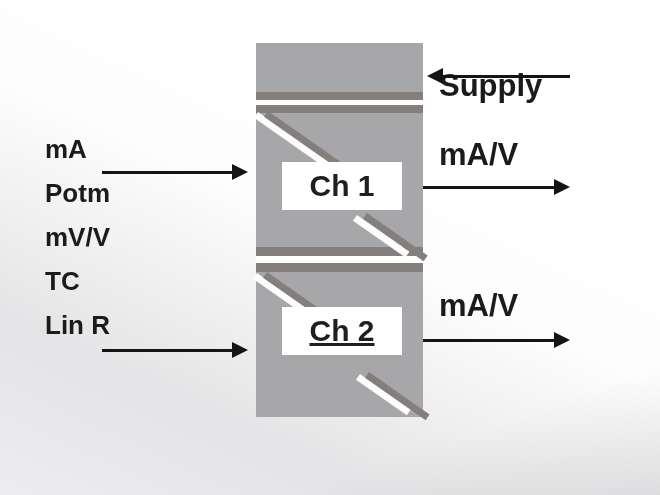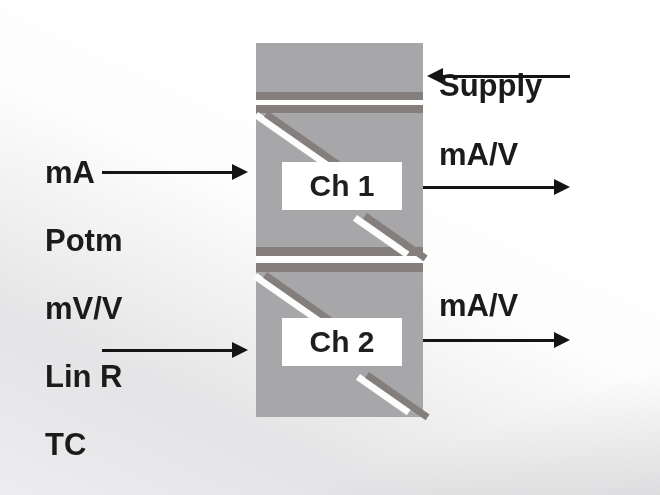--- a/index.html
+++ b/index.html
@@ -14,21 +14,21 @@
   }
   .lbl {
     position:absolute;
     color:#1b1b1b;
     font-weight:bold;
     font-size:31px;
     line-height:36px;
     white-space:nowrap;
   }
   .input-list { position:absolute; left:45px; top:127px; }
-  .input-list div { height:44px; line-height:44px; font-size:31px; font-weight:bold; color:#1b1b1b;margin-top:24px; }
+  .input-list div { height:44px; line-height:44px; font-size:26px; font-weight:bold; color:#1b1b1b; }
 
   
   .block { position:absolute; left:256px; width:167px; }
   .block .edge { background:#847f7d; }
   .block .body { background:#a7a7aa; }
   .supply-block { top:43px; height:57px; }
   .supply-block .body { height:49px; }
   .supply-block .edge { height:8px; }
   .ch1-block { top:105px; height:151px; }
   .ch1-block .edge.top { height:8px; }
@@ -47,21 +47,21 @@
   .stripe.dark { background:#847f7d; }
 
   
   .ch-label-box {
     position:absolute; left:26px; width:120px; height:48px;
     background:#ffffff;
     display:flex; align-items:center; justify-content:center;
     font-size:30px; font-weight:bold; color:#1f1f1f;
   }
   .ch1-block .ch-label-box { top:57px;text-align:right; }
-  .ch2-block .ch-label-box { top:55px; }
+  .ch2-block .ch-label-box { top:44px;text-decoration:underline; }
 
   
   .arrow { position:absolute; height:16px; }
   .arrow .shaft { position:absolute; top:6.5px; height:3px; background:#141414; }
   .arrow.right .shaft { left:0; right:13px; }
   .arrow.right .head {
     position:absolute; right:0; top:0; width:0; height:0;
     border-top:8px solid transparent; border-bottom:8px solid transparent;
     border-left:16px solid #141414;
   }
@@ -122,22 +122,22 @@
   <div class="lbl supply-label">Supply</div>
   <div class="arrow left supply-arrow">
     <div class="head"></div>
     <div class="shaft"></div>
   </div>
 
   <div class="input-list">
     <div>mA</div>
     <div>Potm</div>
     <div>mV/V</div>
+    <div>TC</div>
     <div>Lin R</div>
-    <div>TC</div>
   </div>
 
   <div class="arrow right in-arrow-1">
     <div class="shaft"></div>
     <div class="head"></div>
   </div>
   <div class="arrow right in-arrow-2">
     <div class="shaft"></div>
     <div class="head"></div>
   </div>

